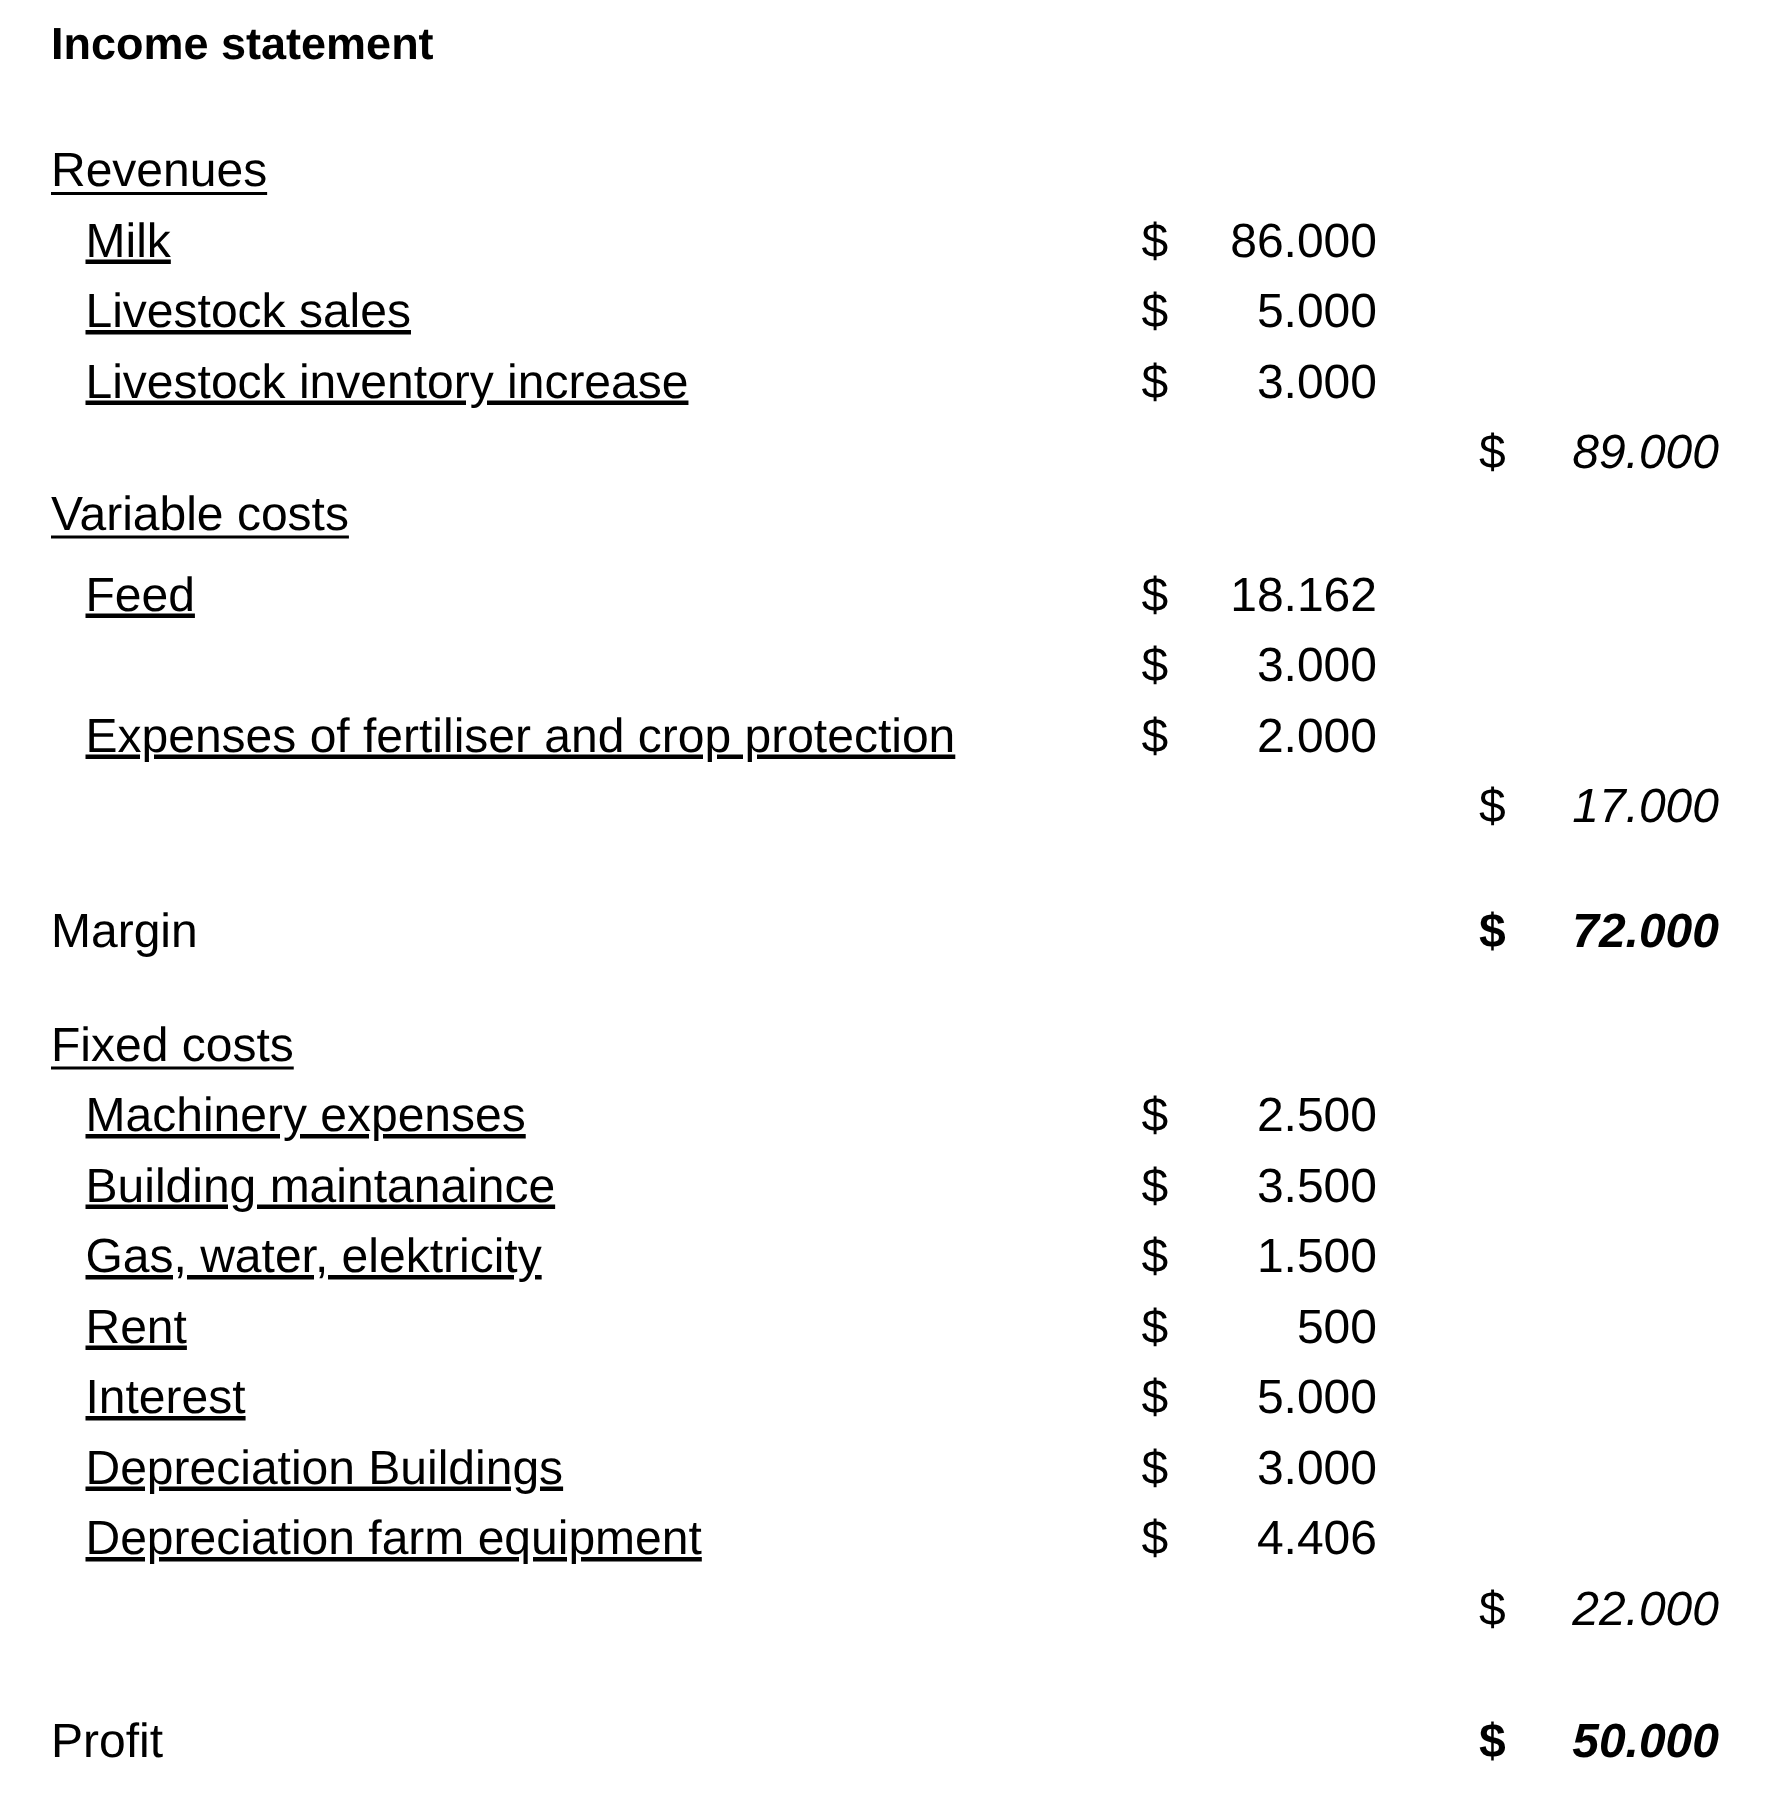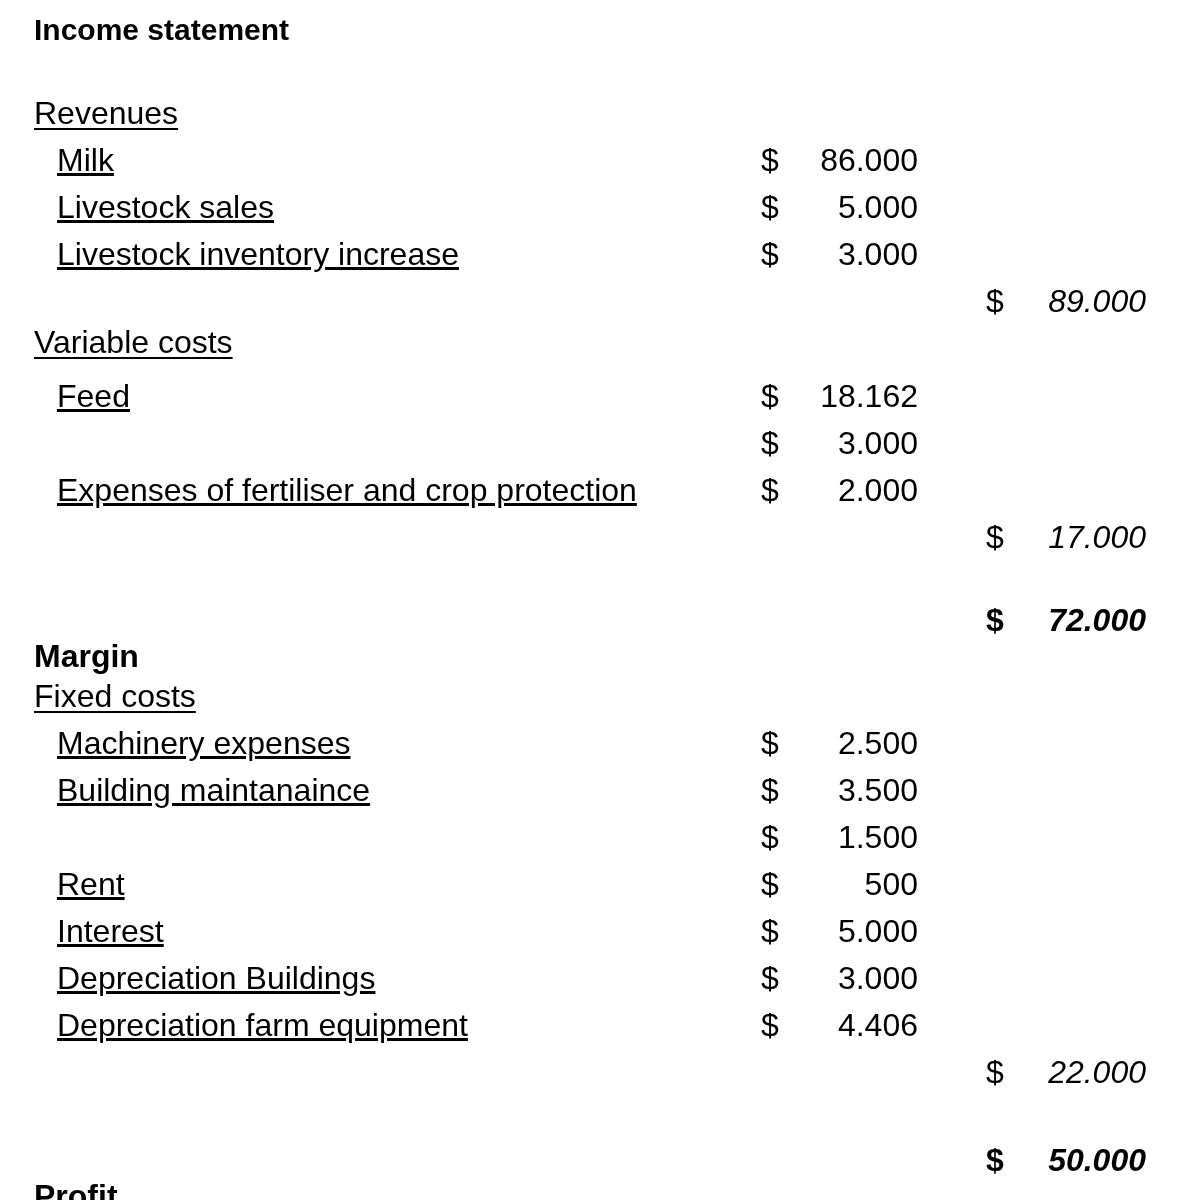--- a/index.html
+++ b/index.html
@@ -39,22 +39,21 @@
       text-underline-offset: 4px;
     }
     .item-label {
       position: absolute;
       left: 57px;
       text-decoration: underline;
     }
     .total-label {
       position: absolute;
       left: 34px;
-      font-weight: bold;
-      margin-top: 36px;
+      font-weight: normal;
     }
     .cur1 {
       position: absolute;
       left: 761px;
     }
     .amt1 {
       position: absolute;
       right: 259px; 
       text-align: center;
     }
@@ -135,20 +134,21 @@
     <span class="item-label">Machinery expenses</span>
     <span class="cur1">$</span>
     <span class="amt1">2.500</span>
   </div>
   <div class="row" style="top:770px">
     <span class="item-label">Building maintanaince</span>
     <span class="cur1">$</span>
     <span class="amt1">3.500</span>
   </div>
   <div class="row" style="top:817px">
+    <span class="item-label">Gas, water, elektricity</span>
     <span class="cur1">$</span>
     <span class="amt1">1.500</span>
   </div>
   <div class="row" style="top:864px">
     <span class="item-label">Rent</span>
     <span class="cur1">$</span>
     <span class="amt1">500</span>
   </div>
   <div class="row" style="top:911px">
     <span class="item-label">Interest</span>

